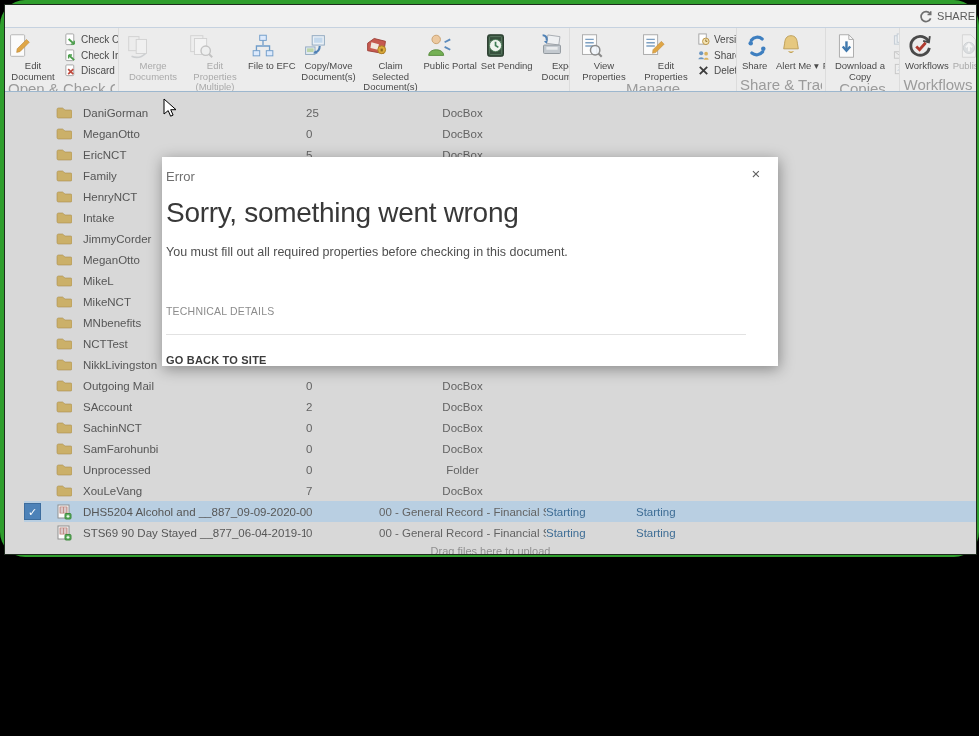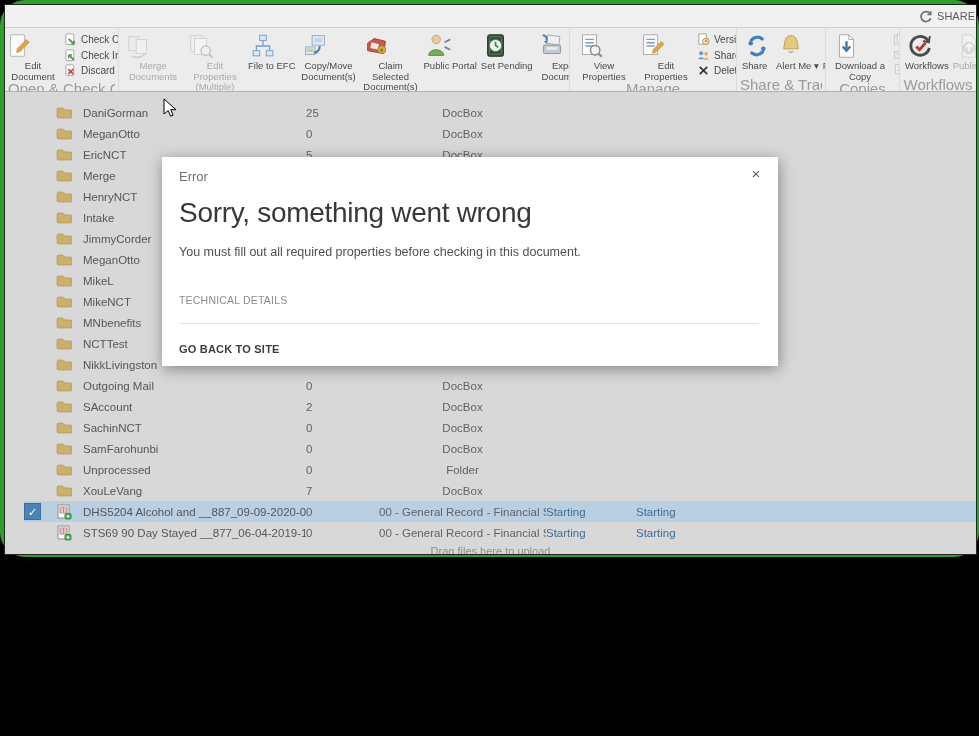--- a/index.html
+++ b/index.html
@@ -44,27 +44,27 @@
   .col-type{width:167px;flex:none;color:#636363;white-space:nowrap;overflow:hidden;text-align:center;}
   .col-wf{width:90px;flex:none;}
   .wf-link{color:#3f6e96;cursor:pointer;}
   .checkbox{width:17px;height:17px;background:#4d82b8;border:1px solid #3d6d9e;color:#fff;
             font-size:11px;line-height:16px;text-align:center;box-sizing:border-box;}
   .drag-hint{position:absolute;bottom:-3px;left:0;width:100%;text-align:center;
              color:#8f8f8f;font-size:11px;}
   
   .dialog{position:absolute;left:157px;top:152px;width:616px;height:209px;background:#fff;
           box-shadow:1px 3px 14px rgba(0,0,0,.38);box-sizing:border-box;
-          padding:12px 17px;z-index:10;}
+          padding:12px 4px;z-index:10;}
   .dlg-title{font-size:13px;color:#6f6f6f;}
   .dlg-close{position:absolute;right:13px;top:8px;font-size:15px;color:#5f5f5f;cursor:pointer;
              width:18px;height:18px;text-align:center;line-height:18px;}
   .dlg-heading{margin-top:13px;font-size:28px;font-weight:300;color:#383838;letter-spacing:-.3px;}
   .dlg-message{margin-top:16px;font-size:12.5px;color:#4f4f4f;}
-  .dlg-tech{margin-top:35px;font-size:10.5px;color:#8c8c8c;letter-spacing:.2px;cursor:pointer;}
+  .dlg-tech{margin-top:46px;font-size:10.5px;color:#8c8c8c;letter-spacing:.2px;cursor:pointer;}
   .dlg-divider{margin-top:17px;border-top:1px solid #e2e2e2;width:580px;}
   .dlg-goback{margin-top:19px;font-size:11px;font-weight:600;color:#3c3c3c;
               letter-spacing:.2px;cursor:pointer;display:inline-block;}
   .cursor{position:absolute;left:163px;top:98px;z-index:30;}
   .black-filler{position:absolute;left:0;top:557px;width:979px;height:179px;background:#000;}
 </style>
 </head>
 <body>
 
 <div class="window">
@@ -382,21 +382,21 @@
         </div>
 
         <div class="lrow">
           <span class="col-cb"></span>
           <span class="col-icon">
               <svg width="16" height="13" viewBox="0 0 16 13">
                 <path d="M1 3.5 Q1 2 2.5 2 h4 L9 4 h5.5 Q16 4 16 5.5 v5 Q16 12 14.5 12 h-12 Q1 12 1 10.5 Z" fill="#cbb069" stroke="#ab8f4d" stroke-width=".6"></path>
               </svg>
             </span>
           <span class="col-name">
-              <span>Merge</span>
+              <span>Family</span>
             </span>
           <span class="col-count"></span>
           <span class="col-type"></span>
           <span class="col-wf"></span>
           <span class="col-wf"></span>
         </div>
 
         <div class="lrow">
           <span class="col-cb"></span>
           <span class="col-icon">

